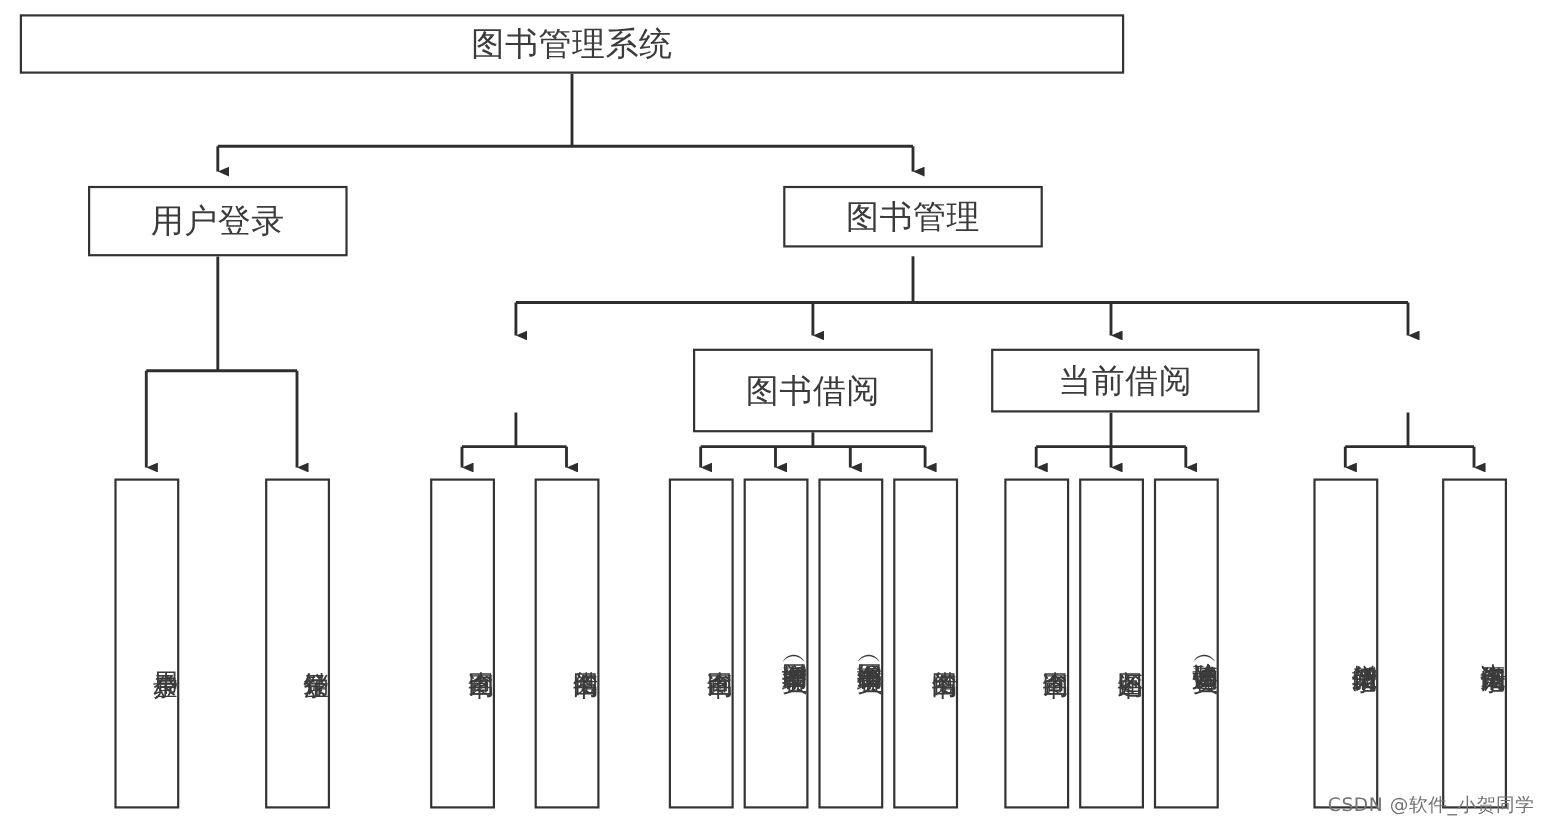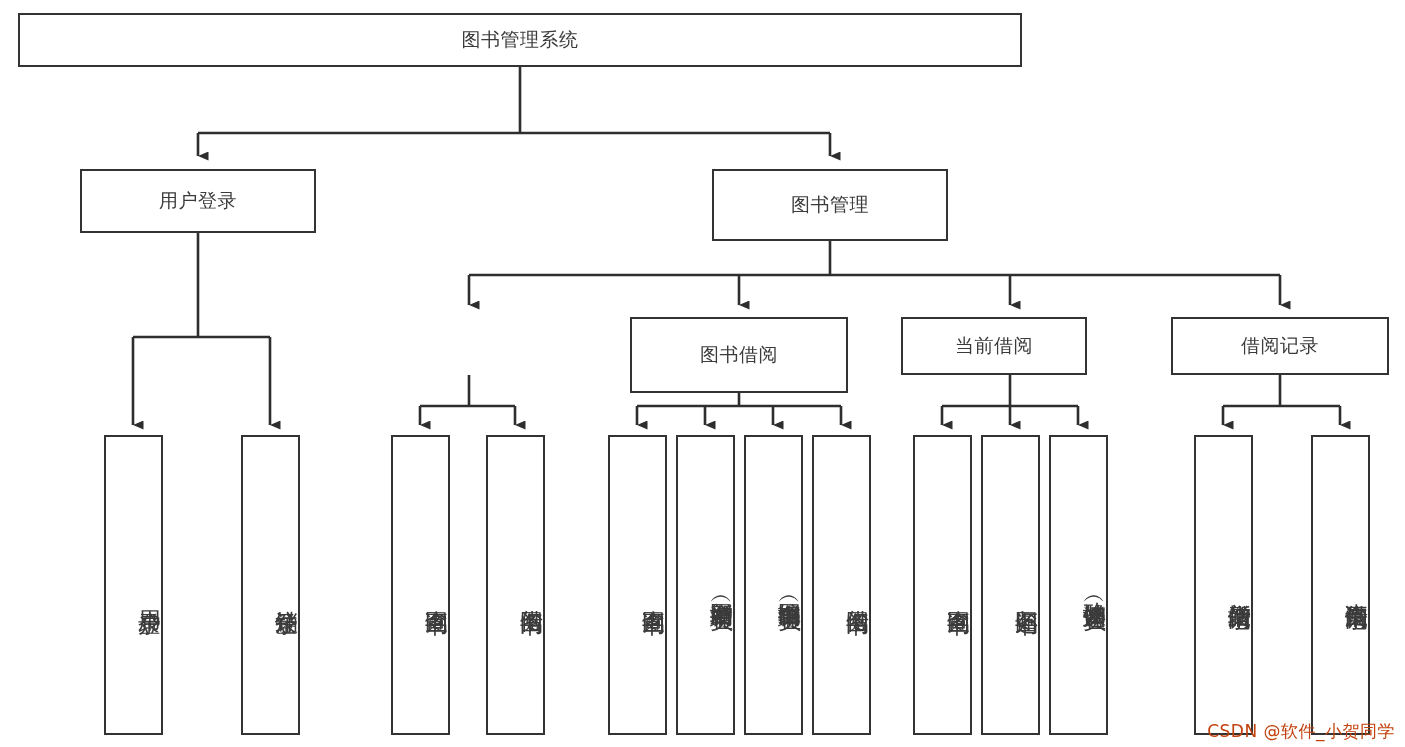--- a/index.html
+++ b/index.html
@@ -27,21 +27,21 @@
     position: absolute;
     box-sizing: border-box;
     border: 2.5px solid #333333;
     background: #ffffff;
     display: flex;
     align-items: center;
     justify-content: center;
     color: #3b3b3b;
   }
   .node.h {
-    font-size: 19px;
+    font-size: 30px;
     letter-spacing: 0.5px;
     font-family: Liberation Mono, monospace;
   }
   .node.v {
     writing-mode: vertical-rl;
     text-orientation: upright;
     align-items: flex-start;
     justify-content: center;
     font-size: 23px;
     line-height: 1.02;
@@ -53,21 +53,21 @@
   }
   .node-label {
     display: block;
     white-space: pre;
   }
   .watermark {
     position: absolute;
     right: 10px;
     bottom: 4px;
     font-size: 17px;
-    color: #c2410c;
+    color: #737373;
     letter-spacing: 0.5px;
     white-space: nowrap;
     margin-top: 41px;
   }
 </style>
 </head>
 <body>
 
 <div id="canvas">
 
@@ -121,32 +121,29 @@
     </g>
   </svg>
 
   <div class="node h" style="left:18px; top:13px; width:1004px; height:54px;">
     <span class="node-label">图书管理系统</span>
   </div>
 
   <div class="node h" style="left:80px; top:169px; width:236px; height:64px;">
     <span class="node-label">用户登录</span>
   </div>
-  <div class="node h" style="left:712px; top:169px; width:236px; height:72px;">
+  <div class="node h" style="left:712px; top:169px; width:236px; height:56px;">
     <span class="node-label">图书管理</span>
   </div>
 
   <div class="node h" style="left:630px; top:317px; width:218px; height:76px;">
     <span class="node-label">图书借阅</span>
   </div>
-  <div class="node h" style="left:901px; top:317px; width:186px; height:58px;justify-content:center;">
+  <div class="node h" style="left:901px; top:317px; width:244px; height:58px;justify-content:center;">
     <span class="node-label">当前借阅</span>
-  </div>
-  <div class="node h" style="left:1171px; top:317px; width:218px; height:58px;">
-    <span class="node-label">借阅记录</span>
   </div>
 
   <div class="node v" style="left:104px; top:435px; width:59px; height:300px;">
     <span class="node-label">用户登录</span>
   </div>
   <div class="node v" style="left:241px; top:435px; width:59px; height:300px;">
     <span class="node-label">注销登录</span>
   </div>
 
   <div class="node v" style="left:391px; top:435px; width:59px; height:300px;">

